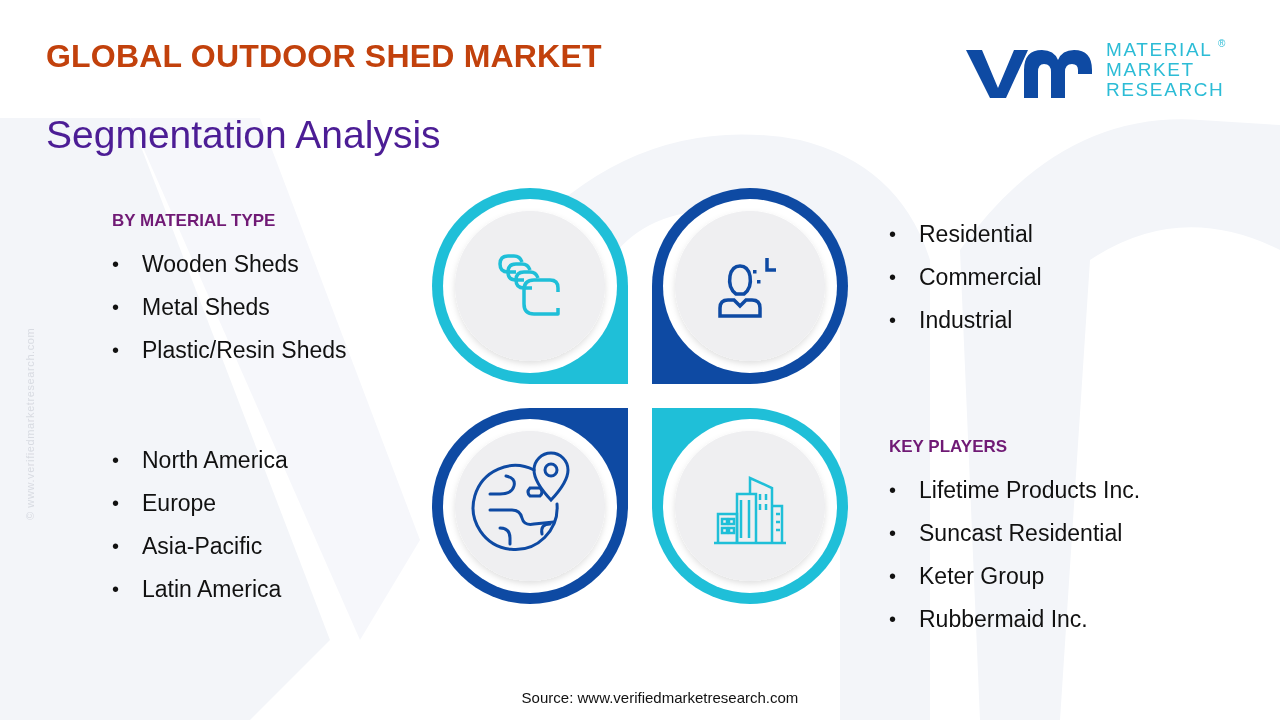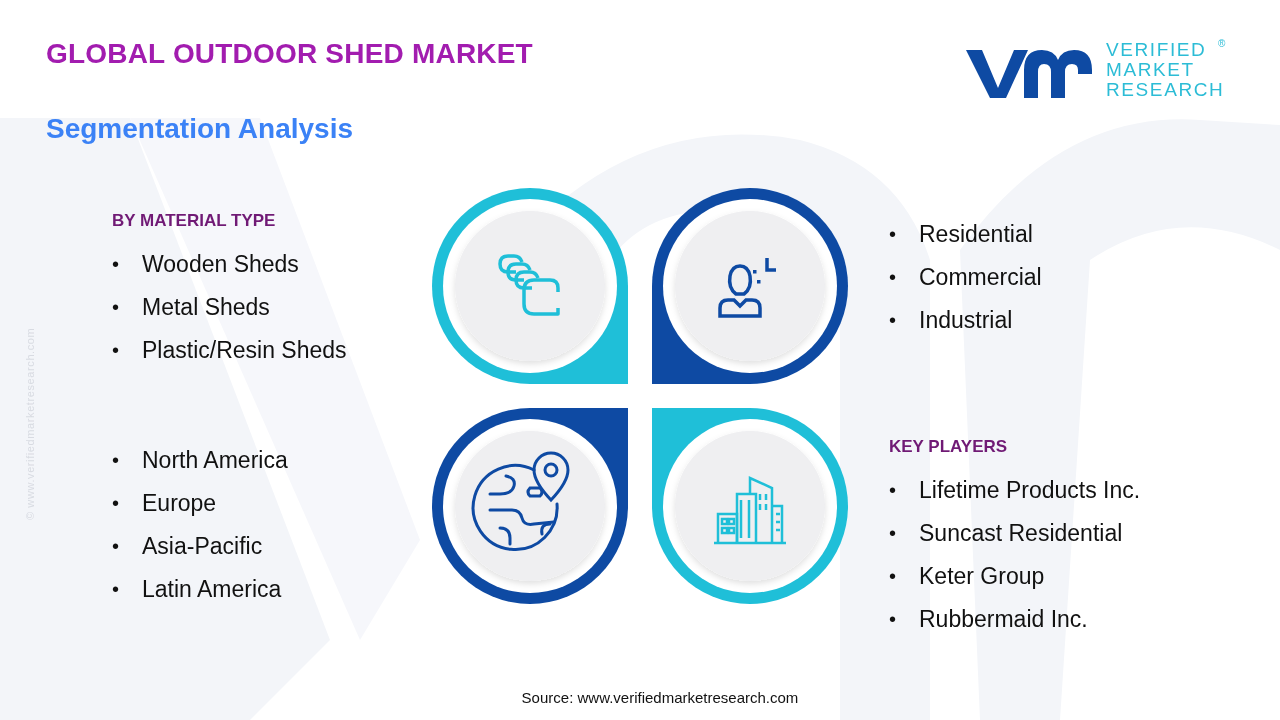--- a/index.html
+++ b/index.html
@@ -10,26 +10,26 @@
 
   .side-url {
     position: absolute; left: 24px; top: 520px;
     transform: rotate(-90deg); transform-origin: left top;
     font-size: 11px; color: #d8dbe2; letter-spacing: 0.6px; white-space: nowrap;
     z-index: 1;
   }
 
   .title {
     position: absolute; left: 46px; top: 38px;
-    font-size: 28px; font-weight: 700; color: #a21caf; letter-spacing: 0.2px;
+    font-size: 32px; font-weight: 700; color: #c2410c; letter-spacing: 0.2px;
     z-index: 2;
   }
   .subtitle {
     position: absolute; left: 46px; top: 113px;
-    font-size: 28px; font-weight: 700; color: #3b82f6;
+    font-size: 39px; font-weight: 400; color: #4c1d95;
     z-index: 2;
   }
 
   .logo { position: absolute; left: 962px; top: 40px; width: 270px; height: 64px; z-index: 2; }
   .logo-text {
     position: absolute; left: 144px; top: 0;
     font-size: 19px; line-height: 19px; color: #2cbcd6; font-weight: 400; letter-spacing: 1.6px;
   }
   .logo-text div { height: 20px; }
   .logo-reg { position: absolute; left: 256px; top: -2px; font-size: 10px; color: #2cbcd6; }
@@ -70,21 +70,21 @@
 
 <h1 class="title">GLOBAL OUTDOOR SHED MARKET</h1>
 <h2 class="subtitle">Segmentation Analysis</h2>
 
 <div class="logo">
   <svg width="136" height="64" viewBox="0 0 136 64">
     <path d="M4 10 L20 10 L36 48 L52 10 L66 10 L44 58 L28 58 Z" fill="#0e4aa3"></path>
     <path d="M62 58 L62 30 Q62 10 80 10 Q92 10 96 20 Q100 10 112 10 Q130 10 130 30 L130 34 L116 34 L116 30 Q116 24 110 24 Q103 24 103 32 L103 58 L89 58 L89 32 Q89 24 82 24 Q76 24 76 32 L76 58 Z" fill="#0e4aa3"></path>
   </svg>
   <div class="logo-text">
-    <div>VERIFIED</div>
+    <div>MATERIAL</div>
     <div>MARKET</div>
     <div>RESEARCH</div>
   </div>
   <span class="logo-reg">®</span>
 </div>
 
 <div class="segment seg-material">
   <div class="seg-heading">BY MATERIAL TYPE</div>
   <ul class="seg-list">
     <li><span class="bullet">•</span><span>Wooden Sheds</span></li>

